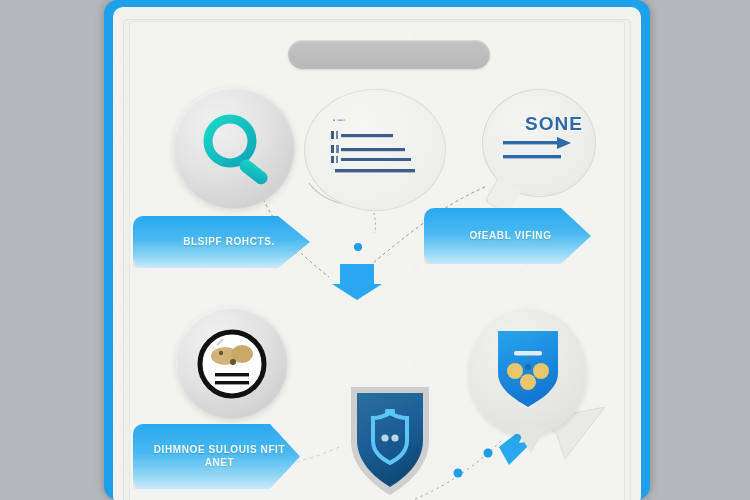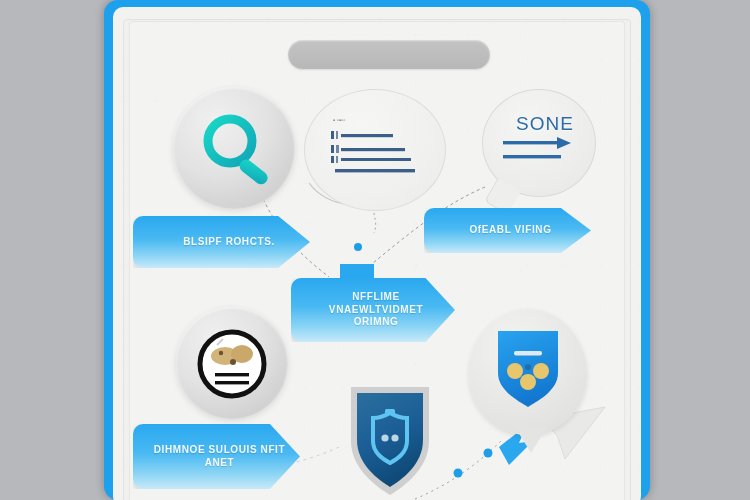--- a/index.html
+++ b/index.html
@@ -75,22 +75,22 @@
     border-radius:50%;
     background:radial-gradient(circle at 40% 30%, #f5f5f4 0%, #ededec 60%, #e6e6e4 100%);
     border:1px solid #dadad8;
   }
   #bubble-sone:after{
     content:"";position:absolute;left:6px;bottom:-14px;width:26px;height:26px;
     background:#eeeeec;border-left:1px solid #dadad8;border-bottom:1px solid #dadad8;
     transform:rotate(30deg);border-radius:0 0 0 6px;
   }
   #sone-label{
-    position:absolute;left:403px;top:106px;
-    font-size:19px;font-weight:400;color:#2d6ba8;letter-spacing:1px;
+    position:absolute;left:412px;top:106px;
+    font-size:19px;font-weight:700;color:#2d6ba8;letter-spacing:1px;
     text-shadow:0 1px 1px rgba(255,255,255,.8);
   }
   
   #disc-face{left:63px;top:300px;width:112px;height:112px;}
   
   #bubble-shield{
     position:absolute;left:356px;top:302px;width:118px;height:126px;
     border-radius:50% 50% 50% 50%/52% 52% 48% 48%;
     background:radial-gradient(circle at 38% 28%, #f2f2f1 0%, #e6e6e4 60%, #dcdcda 100%);
     box-shadow:0 2px 5px rgba(0,0,0,.10);
@@ -110,21 +110,21 @@
     font-size:10px;font-weight:700;letter-spacing:.6px;
     line-height:1.25;
     text-shadow:0 1px 1px rgba(0,0,0,.18);
     box-shadow:0 2px 5px rgba(0,0,0,.14);
   }
   .banner.right{
     border-radius:10px 0 0 10px;
     clip-path:polygon(0 0, 82% 0, 100% 50%, 82% 100%, 0 100%);
   }
   #banner-1{left:20px;top:209px;width:168px;height:52px;padding-left:9px;}
-  #banner-2{left:311px;top:201px;width:167px;height:45px;}
+  #banner-2{left:311px;top:201px;width:167px;height:56px;}
   #banner-3{left:178px;top:271px;width:164px;height:64px;}
   #banner-4{left:20px;top:417px;width:167px;height:65px;}
   .banner span{padding:0 14px 0 20px;opacity:.92;}
   
   #links{position:absolute;inset:0;pointer-events:none;}
   
   #shield-main{position:absolute;left:230px;top:374px;width:94px;height:118px;}
 </style>
 </head>
 <body>
@@ -239,21 +239,18 @@
       <circle cx="32" cy="53" r="8" fill="#e7c66c"></circle>
       <circle cx="32" cy="38" r="3" fill="#1e6fae"></circle>
     </svg>
 
     <div class="banner right" id="banner-1">
       <span>BLSIPF ROHCTS.</span>
     </div>
     <div class="banner right" id="banner-2">
       <span>OfEABL VIFING</span>
     </div>
-    <div class="banner right" id="banner-3">
-      <span>NFFLIME VNAEWLTVIDMET ORIMNG</span>
-    </div>
     <div class="banner right" id="banner-4">
       <span>DIHMNOE SULOUIS NFIT ANET</span>
     </div>
 
   </div>
 </div>
 
 </body></html>

